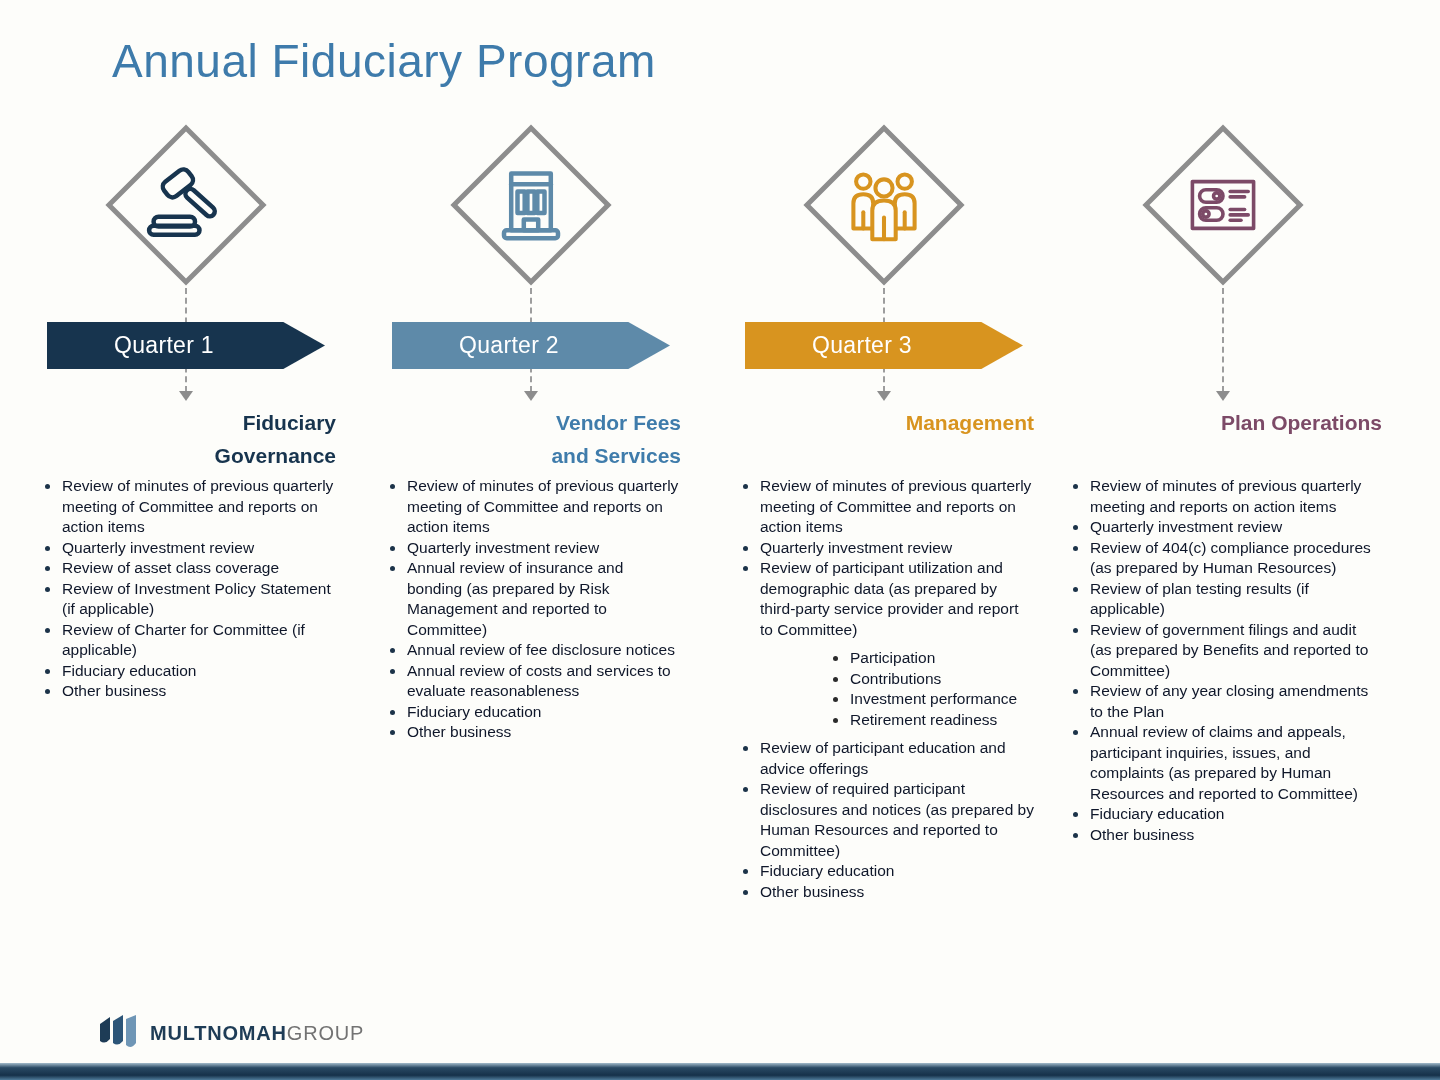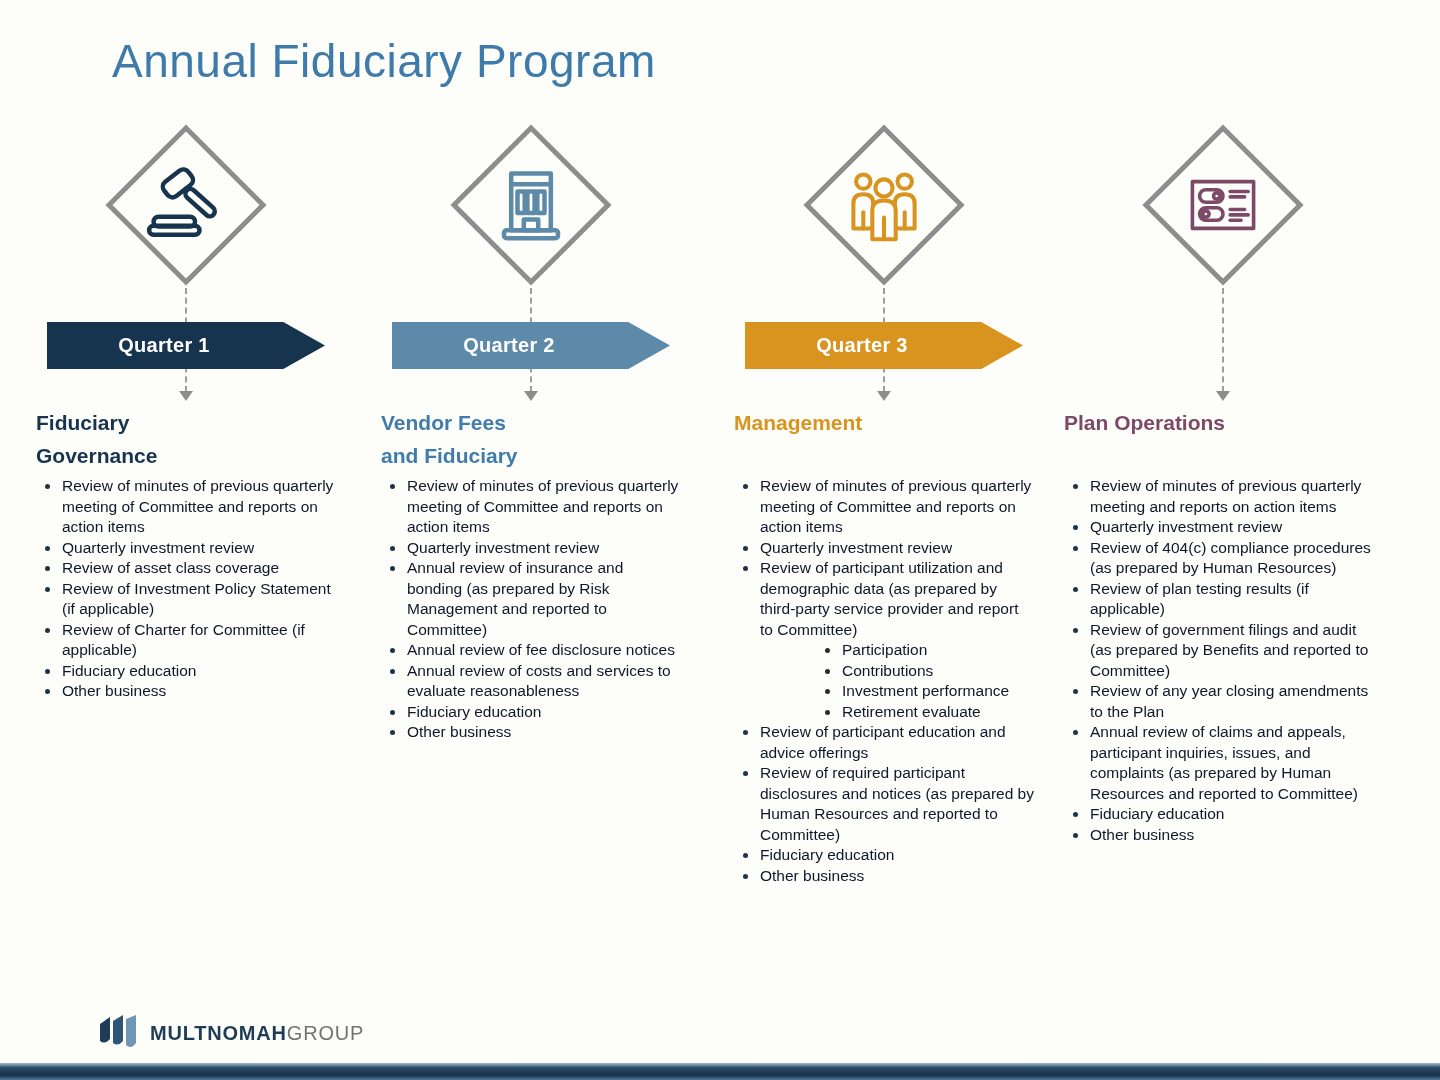--- a/index.html
+++ b/index.html
@@ -40,39 +40,39 @@
     border-top:10px solid #8d8d8d; border-bottom:none;
   }
 
   .banner {
     position:absolute; top:322px; left:50%; width:278px; margin-left:-139px;
     height:47px; background:var(--accent); z-index:3;
     clip-path:polygon(0 0, 85% 0, 100% 50%, 85% 100%, 0 100%);
     display:flex; align-items:center; justify-content:center;
     padding-right:44px; box-sizing:border-box;
   }
-  .banner-label { color:#ffffff; font-size:20px; font-weight:700; letter-spacing:0.3px; }
+  .banner-label { color:#ffffff; font-size:23px; font-weight:400; letter-spacing:0.3px; }
 
   .content { position:absolute; top:406px; left:0; right:0; }
   .heading {
-    min-height:70px; text-align:left; color:var(--heading);
+    min-height:70px; text-align:right; color:var(--heading);
     font-weight:700; font-size:21px; line-height:33px;
   }
   .heading-line { display:block; }
 
   ul.items { margin:0; padding:0; list-style:none; }
   .items li {
     position:relative; padding-left:26px; color:#0f172a;
     font-size:15.5px; line-height:20.5px;
   }
   .items li::before {
     content:""; position:absolute; left:9px; top:8px;
     width:5px; height:5px; border-radius:50%; background:#1c3349;
   }
-  ul.subitems { list-style:none; margin:0; padding:0; }
+  ul.subitems { list-style:none; margin:8px; padding:0; }
   .items .subitems li { margin-left:56px; }
   .items .subitems li::before { background:#2b2b2b; }
 
   
   .footer { position:absolute; left:98px; top:1015px; display:flex; align-items:center; }
   .logo-mark { width:42px; height:36px; }
   .logo-text { margin-left:10px; font-size:20px; letter-spacing:0.8px; white-space:nowrap; }
   .logo-primary { font-weight:700; color:#1e3c56;margin-top:22px; }
   .logo-secondary { font-weight:400; color:#737373; }
 
@@ -132,21 +132,21 @@
     <rect x="20" y="78" width="60" height="9" rx="3"></rect>
   </svg>
         </div>
     <div class="connector"></div>
     <div class="banner">
       <span class="banner-label">Quarter 2</span>
     </div>
     <div class="content">
       <div class="heading">
             <span class="heading-line">Vendor Fees</span>
-            <span class="heading-line">and Fiduciary</span>
+            <span class="heading-line">and Services</span>
           </div>
       <ul class="items">
             <li><span>Review of minutes of previous quarterly meeting of Committee and reports on action items</span></li>
             <li><span>Quarterly investment review</span></li>
             <li><span>Annual review of insurance and bonding (as prepared by Risk Management and reported to Committee)</span></li>
             <li><span>Annual review of fee disclosure notices</span></li>
             <li><span>Annual review of costs and services to evaluate reasonableness</span></li>
             <li><span>Fiduciary education</span></li>
             <li><span>Other business</span></li>
           </ul>
@@ -176,21 +176,21 @@
       <div class="heading">
             <span class="heading-line">Management</span>
           </div>
       <ul class="items">
             <li><span>Review of minutes of previous quarterly meeting of Committee and reports on action items</span></li>
             <li><span>Quarterly investment review</span></li>
             <li><span>Review of participant utilization and demographic data (as prepared by third-party service provider and report to Committee)</span><ul class="subitems">
                 <li>Participation</li>
                 <li>Contributions</li>
                 <li>Investment performance</li>
-                <li>Retirement evaluate</li>
+                <li>Retirement readiness</li>
               </ul></li>
             <li><span>Review of participant education and advice offerings</span></li>
             <li><span>Review of required participant disclosures and notices (as prepared by Human Resources and reported to Committee)</span></li>
             <li><span>Fiduciary education</span></li>
             <li><span>Other business</span></li>
           </ul>
     </div>
   </div>
 
   <div class="column q3" style="--accent: #7c4a67; --heading: #7c4a67;">

